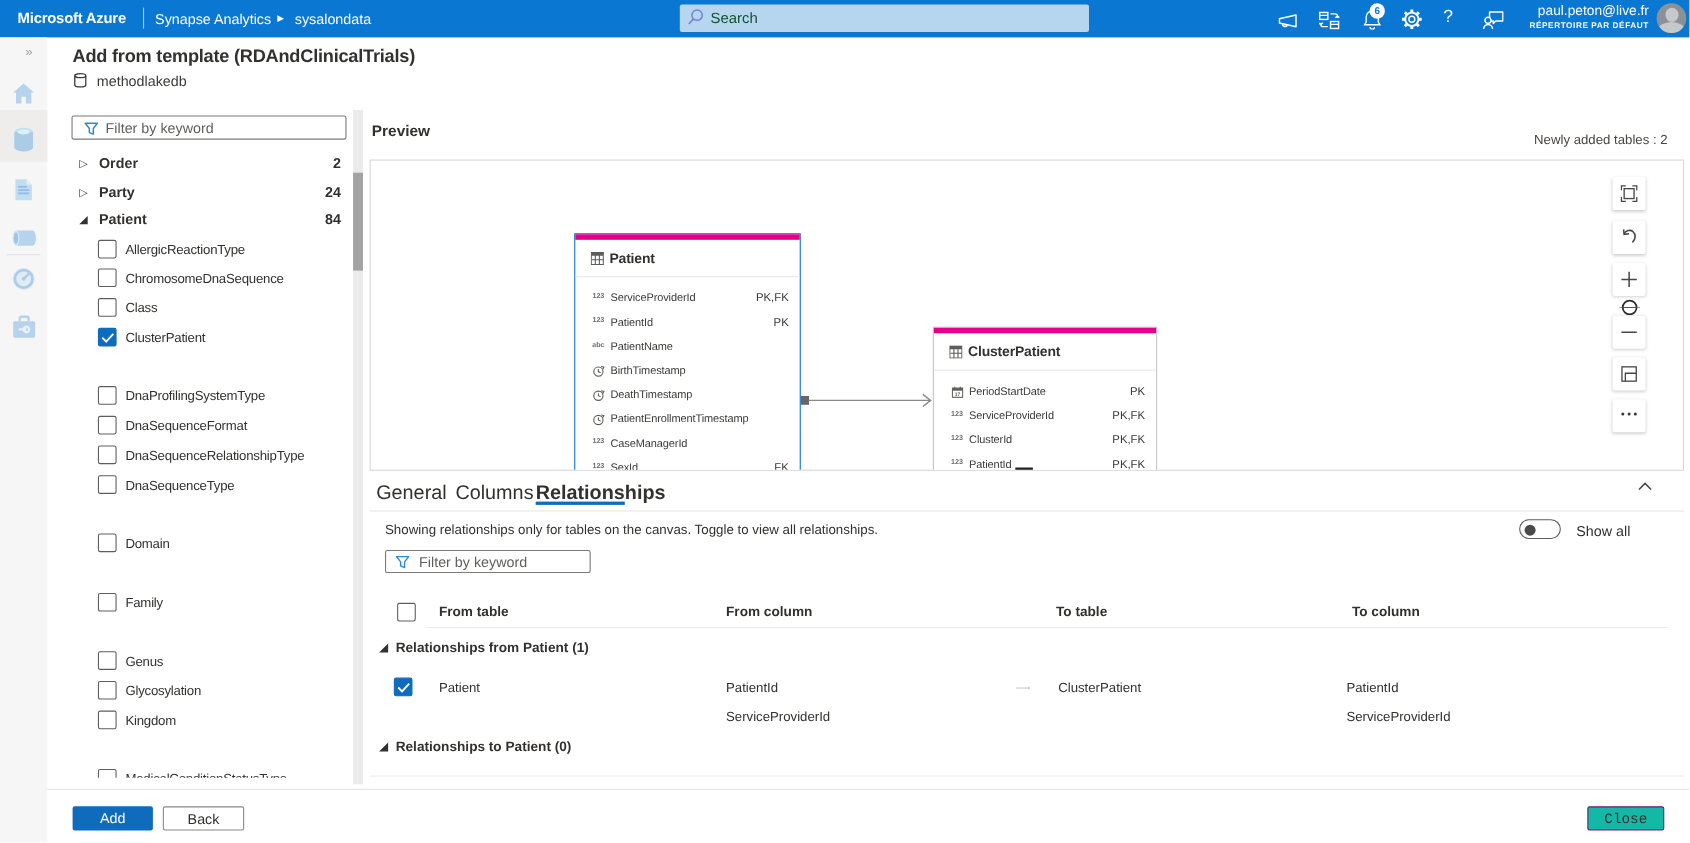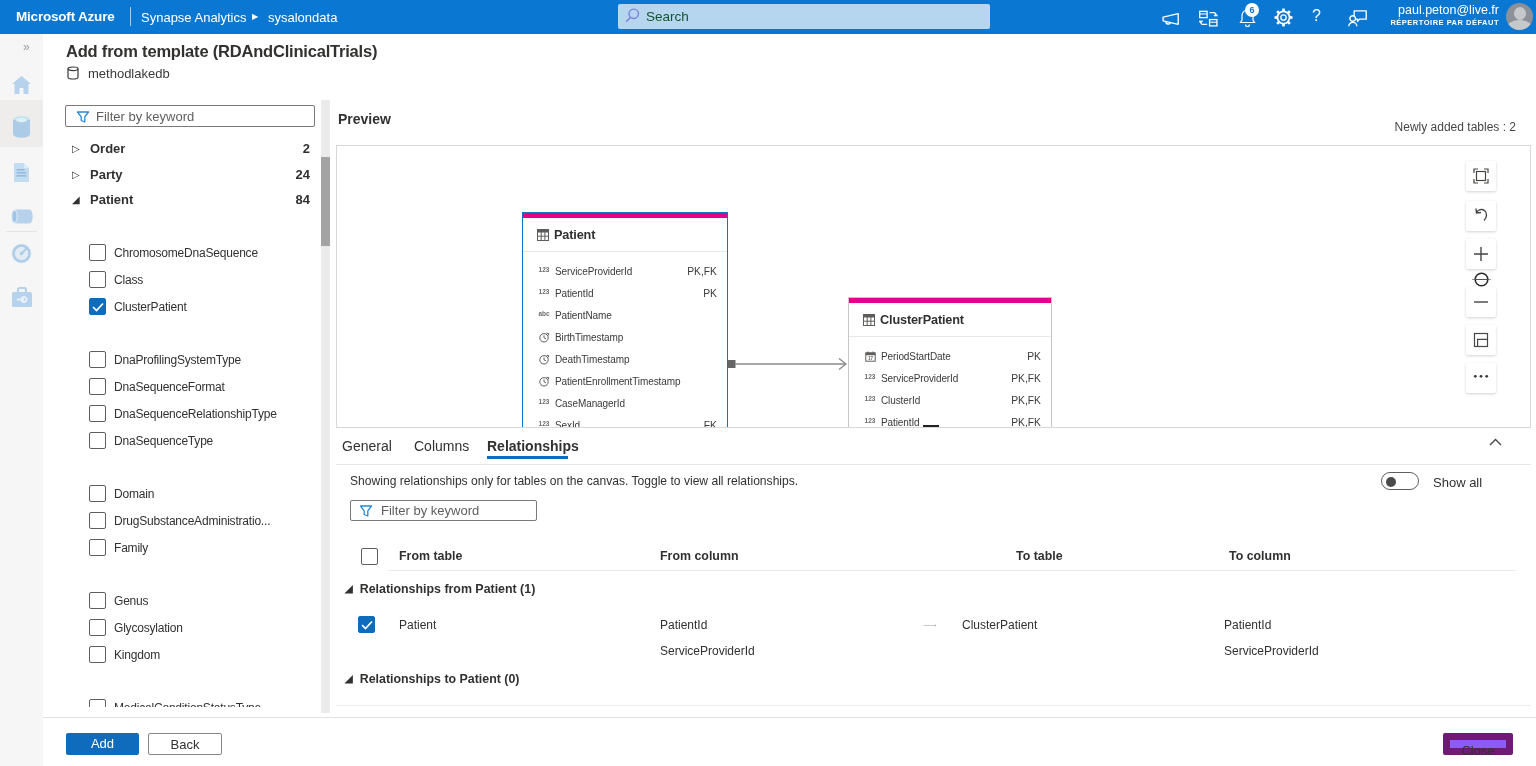--- a/index.html
+++ b/index.html
@@ -73,42 +73,42 @@
 .erow { position:absolute; left:14px; right:10px; height:22px; }
 .erow .ticon { position:absolute; left:0; top:5px; width:14px; text-align:center; font-size:6.5px; font-weight:bold; color:#6e6c6a; letter-spacing:0; }
 .erow .nm { position:absolute; left:18px; top:5px; font-size:10px; letter-spacing:-0.1px; color:#3b3a39; white-space:nowrap; }
 .erow .pk { position:absolute; right:0; top:5px; font-size:10.3px; color:#3b3a39; }
 
 
 .cbtn { position:absolute; left:1129px; width:30px; height:30px; background:#fff; border-radius:2px; box-shadow:0 1px 3px rgba(0,0,0,.18); }
 
 
 #tabs { position:absolute; left:336px; top:429px; width:1195px; height:35px; background:#fff; }
-.tab { position:absolute; top:9px; font-size:14px; color:#323130; }
+.tab { position:absolute; top:9px; font-size:18px; color:#323130; }
 #tabline { position:absolute; left:487px; top:456px; width:81px; height:2.5px; background:#0f6cbd; }
 #tabsep { position:absolute; left:336px; top:464px; width:1195px; height:1px; background:#e6e6e6; }
 #bp-msg { position:absolute; left:350px; top:474px; font-size:12.1px; color:#323130; }
 #toggle { position:absolute; left:1381px; top:472px; width:38px; height:18px; border:1px solid #605e5c; border-radius:9px; background:#fff; }
 #toggle .knob { position:absolute; left:4px; top:3.5px; width:10px; height:10px; border-radius:50%; background:#4a4a4a; }
 #showall { position:absolute; left:1433px; top:475px; font-size:13px; color:#323130; }
 .thead { position:absolute; top:549px; font-size:12.4px; font-weight:bold; color:#323130; }
 #hline { position:absolute; left:388px; top:570px; width:1128px; height:1px; background:#eaeaea; }
 .grp { position:absolute; font-size:12.4px; font-weight:bold; color:#323130; }
 .grp .tri { font-size:10px; margin-right:7px; position:relative; top:-1px; }
 .cell { position:absolute; font-size:12px; color:#323130; white-space:nowrap; }
 #rel-arrow { position:absolute; left:913px; top:624px; width:34px; height:3px; }
 #bp-bot { position:absolute; left:336px; top:705px; width:1195px; height:1px; background:#ededed; }
 #chevup { position:absolute; left:1489px; top:438px; }
 
 
 #footer { position:absolute; left:43px; top:717px; width:1493px; height:49px; background:#fff; border-top:1px solid #e1e1e1; }
 .btn { position:absolute; top:15px; height:22px; border-radius:2px; font-size:13px; text-align:center; line-height:21px; }
 #btn-add { left:23px; width:73px; background:#0f6cbd; color:#fff; }
 #btn-back { left:105px; width:74px; background:#fff; color:#323130; border:1px solid #8a8886; }
-#btn-close { left:1400px; width:70px; background:#8b5cf6; color:#323130; border:7px solid #701a75; }
+#btn-close { left:1400px; width:70px; background:#14b8a6; color:#323130; border:1px solid #701a75;font-family:Liberation Mono, monospace; }
 </style>
 </head>
 <body>
 
 <div id="topbar">
   <div id="tb-brand">Microsoft Azure</div>
   <div id="tb-sep"></div>
   <div id="tb-crumb">Synapse Analytics</div>
   <div id="tb-arrow">▶</div>
   <div id="tb-ws">sysalondata</div>
@@ -227,20 +227,24 @@
     <div class="trow" style="top:25.7px">
       <span class="tri">▷</span>
       <span class="lbl">Party</span>
       <span class="cnt">24</span>
     </div>
     <div class="trow" style="top:51.4px">
       <span class="tri">◢</span>
       <span class="lbl">Patient</span>
       <span class="cnt">84</span>
     </div>
+    <div class="crow" style="top:77.5px">
+      <span class="cb"></span>
+      <span class="lbl">AllergicReactionType</span>
+    </div>
     <div class="crow" style="top:104.25px">
       <span class="cb"></span>
       <span class="lbl">ChromosomeDnaSequence</span>
     </div>
     <div class="crow" style="top:131px">
       <span class="cb"></span>
       <span class="lbl">Class</span>
     </div>
     <div class="crow" style="top:157.75px">
       <span class="cb on">
@@ -262,24 +266,20 @@
       <span class="cb"></span>
       <span class="lbl">DnaSequenceRelationshipType</span>
     </div>
     <div class="crow" style="top:291.5px">
       <span class="cb"></span>
       <span class="lbl">DnaSequenceType</span>
     </div>
     <div class="crow" style="top:345px">
       <span class="cb"></span>
       <span class="lbl">Domain</span>
-    </div>
-    <div class="crow" style="top:371.75px">
-      <span class="cb"></span>
-      <span class="lbl">DrugSubstanceAdministratio...</span>
     </div>
     <div class="crow" style="top:398.5px">
       <span class="cb"></span>
       <span class="lbl">Family</span>
     </div>
     <div class="crow" style="top:452px">
       <span class="cb"></span>
       <span class="lbl">Genus</span>
     </div>
     <div class="crow" style="top:478.75px">
@@ -475,21 +475,21 @@
 <div id="showall">Show all</div>
 <div class="filterbox" id="filter2">
   <svg style="position:absolute;left:8px;top:3px" width="14" height="14" viewBox="0 0 14 14">
       <path d="M1.5 2 H12.5 L8.8 6.8 V12 L5.2 10.5 V6.8 Z" fill="none" stroke="#2a8ad8" stroke-width="1.3" stroke-linejoin="round"></path>
     </svg>
   <span>Filter by keyword</span>
 </div>
 <div class="cb" style="left:361px;top:548px"></div>
 <div class="thead" style="left:399px">From table</div>
 <div class="thead" style="left:660px">From column</div>
-<div class="thead" style="left:1016px">To table</div>
+<div class="thead" style="left:960px">To table</div>
 <div class="thead" style="left:1229px">To column</div>
 <div id="hline"></div>
 <div class="grp" style="left:345px;top:582px"><span class="tri">◢</span>Relationships from Patient (1)</div>
 <div class="cb on" style="left:358px;top:616px">
     <svg width="12" height="10" viewBox="0 0 12 10">
       <path d="M1 5 L4.5 8.5 L11 1.5" fill="none" stroke="#fff" stroke-width="1.7"></path>
     </svg>
   </div>
 <div class="cell" style="left:399px;top:618px">Patient</div>
 <div class="cell" style="left:660px;top:618px">PatientId</div>

